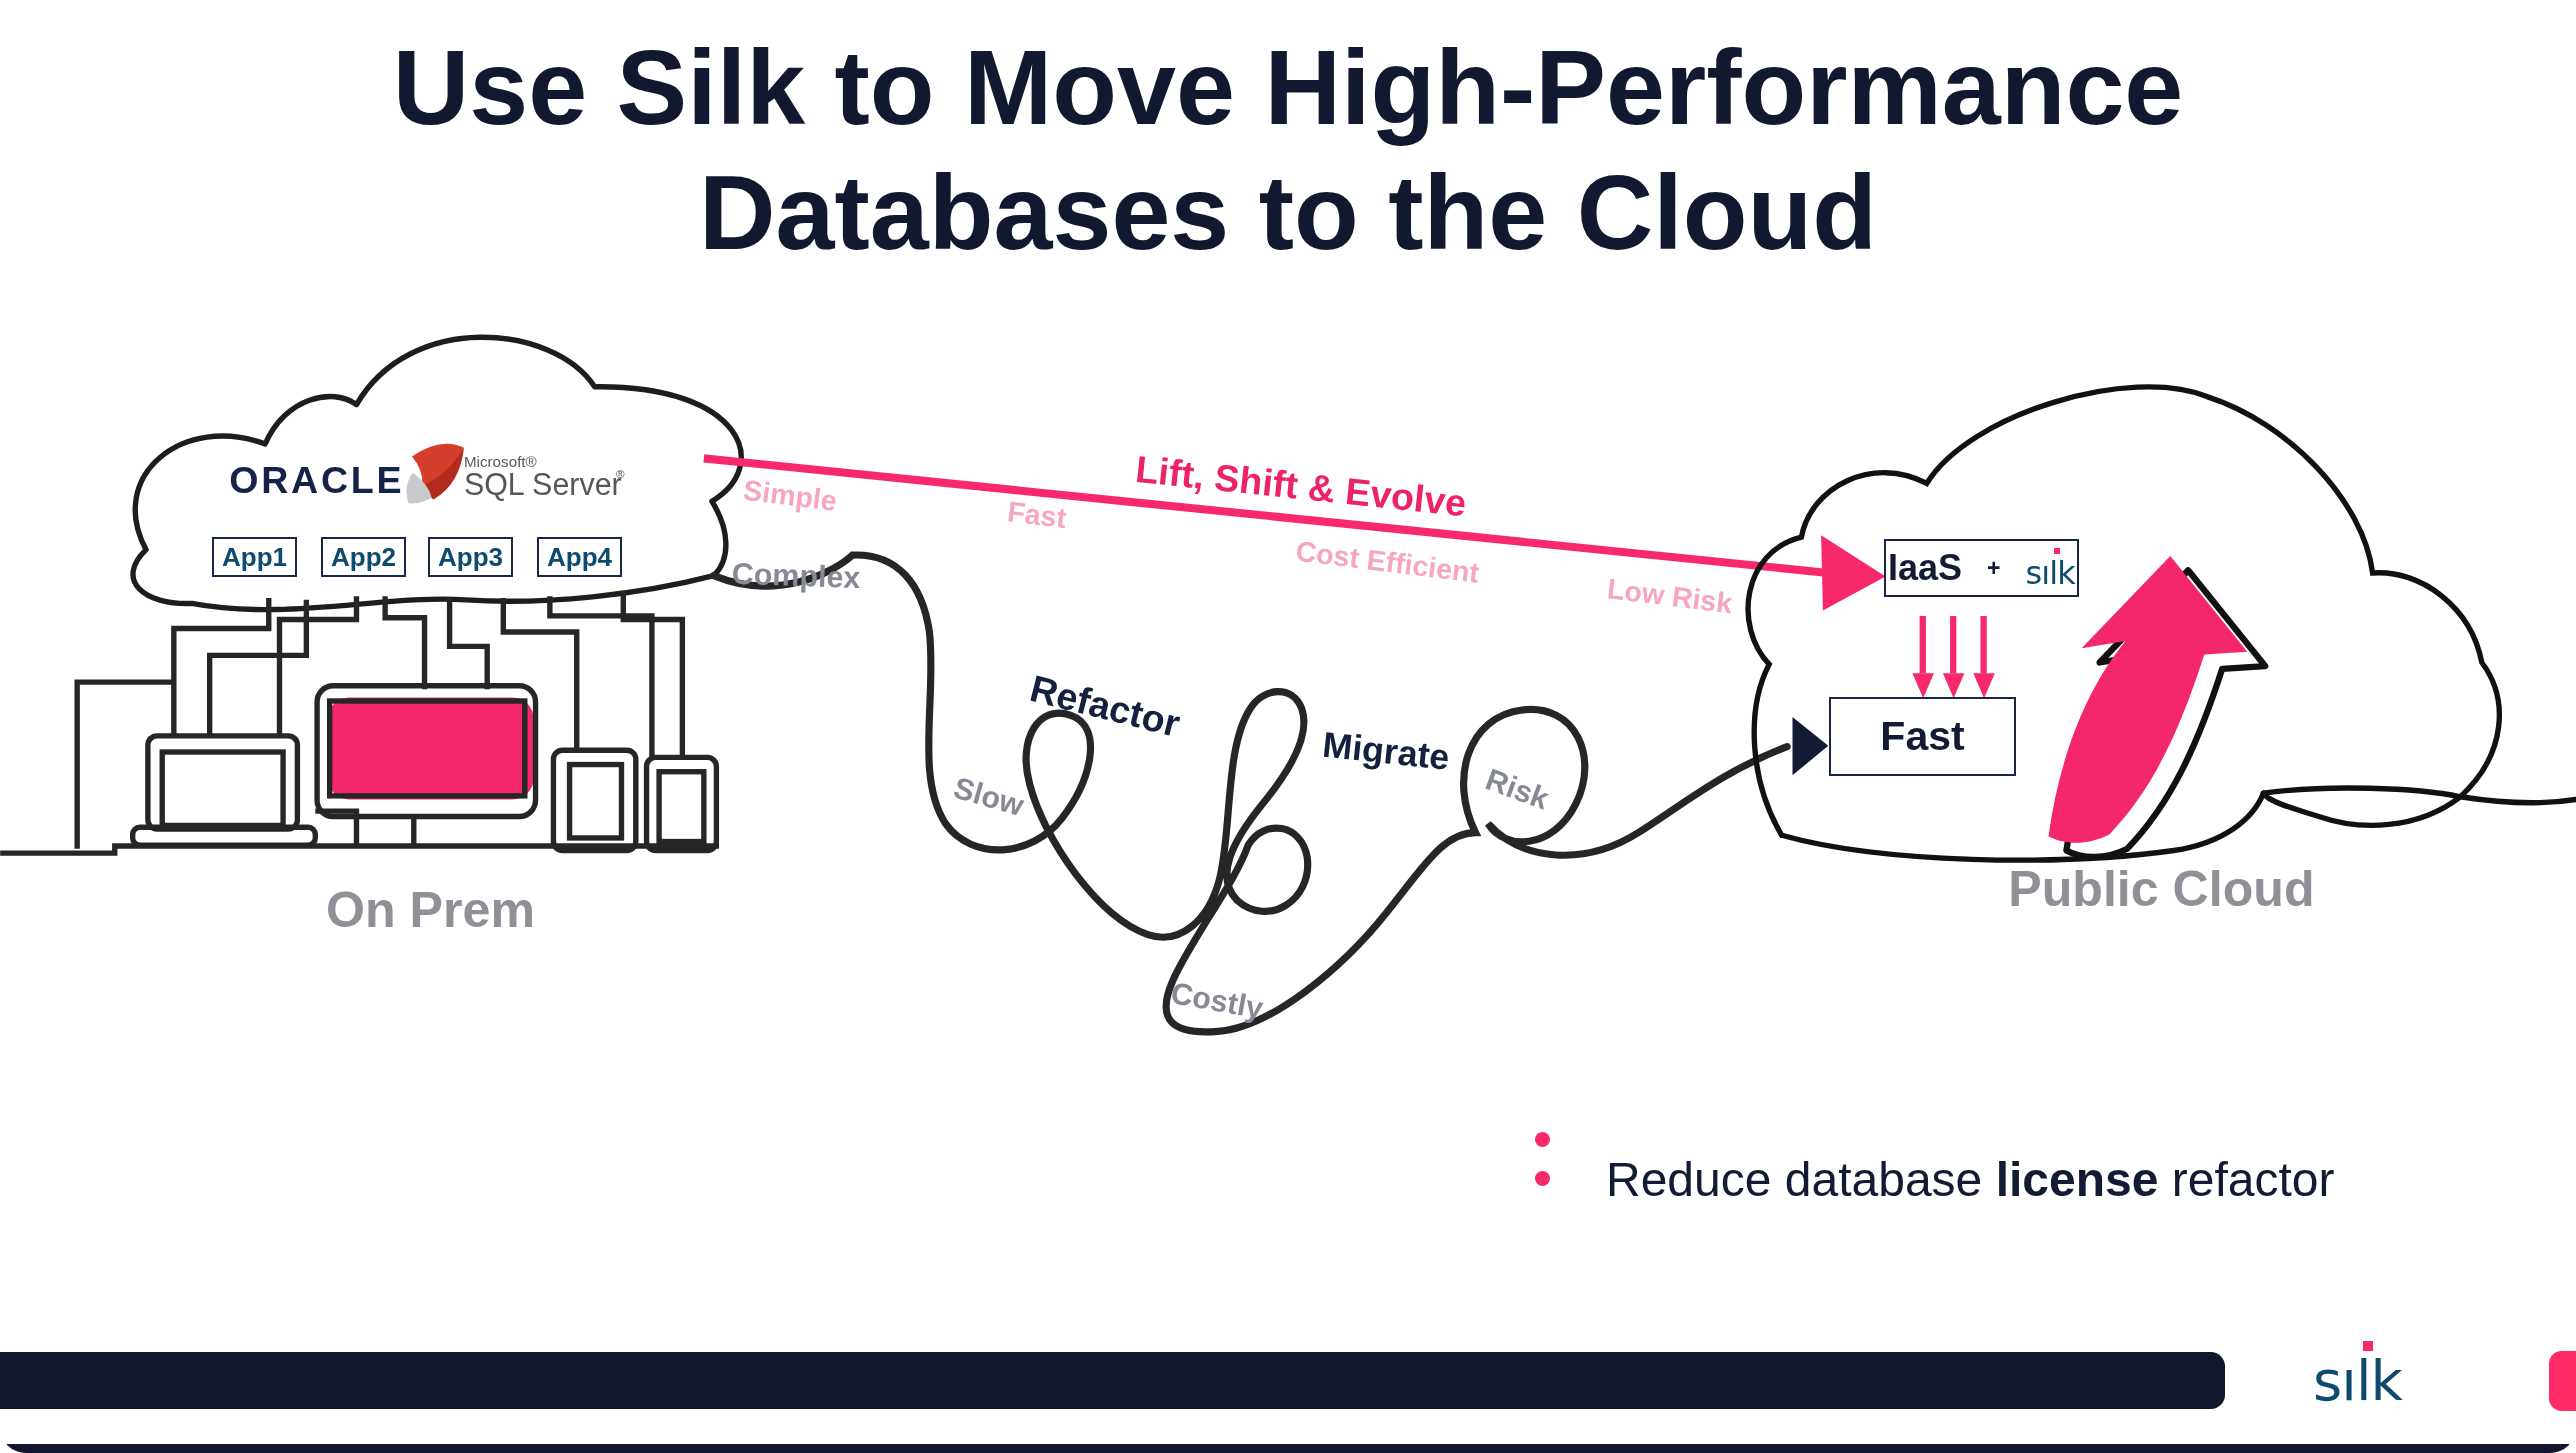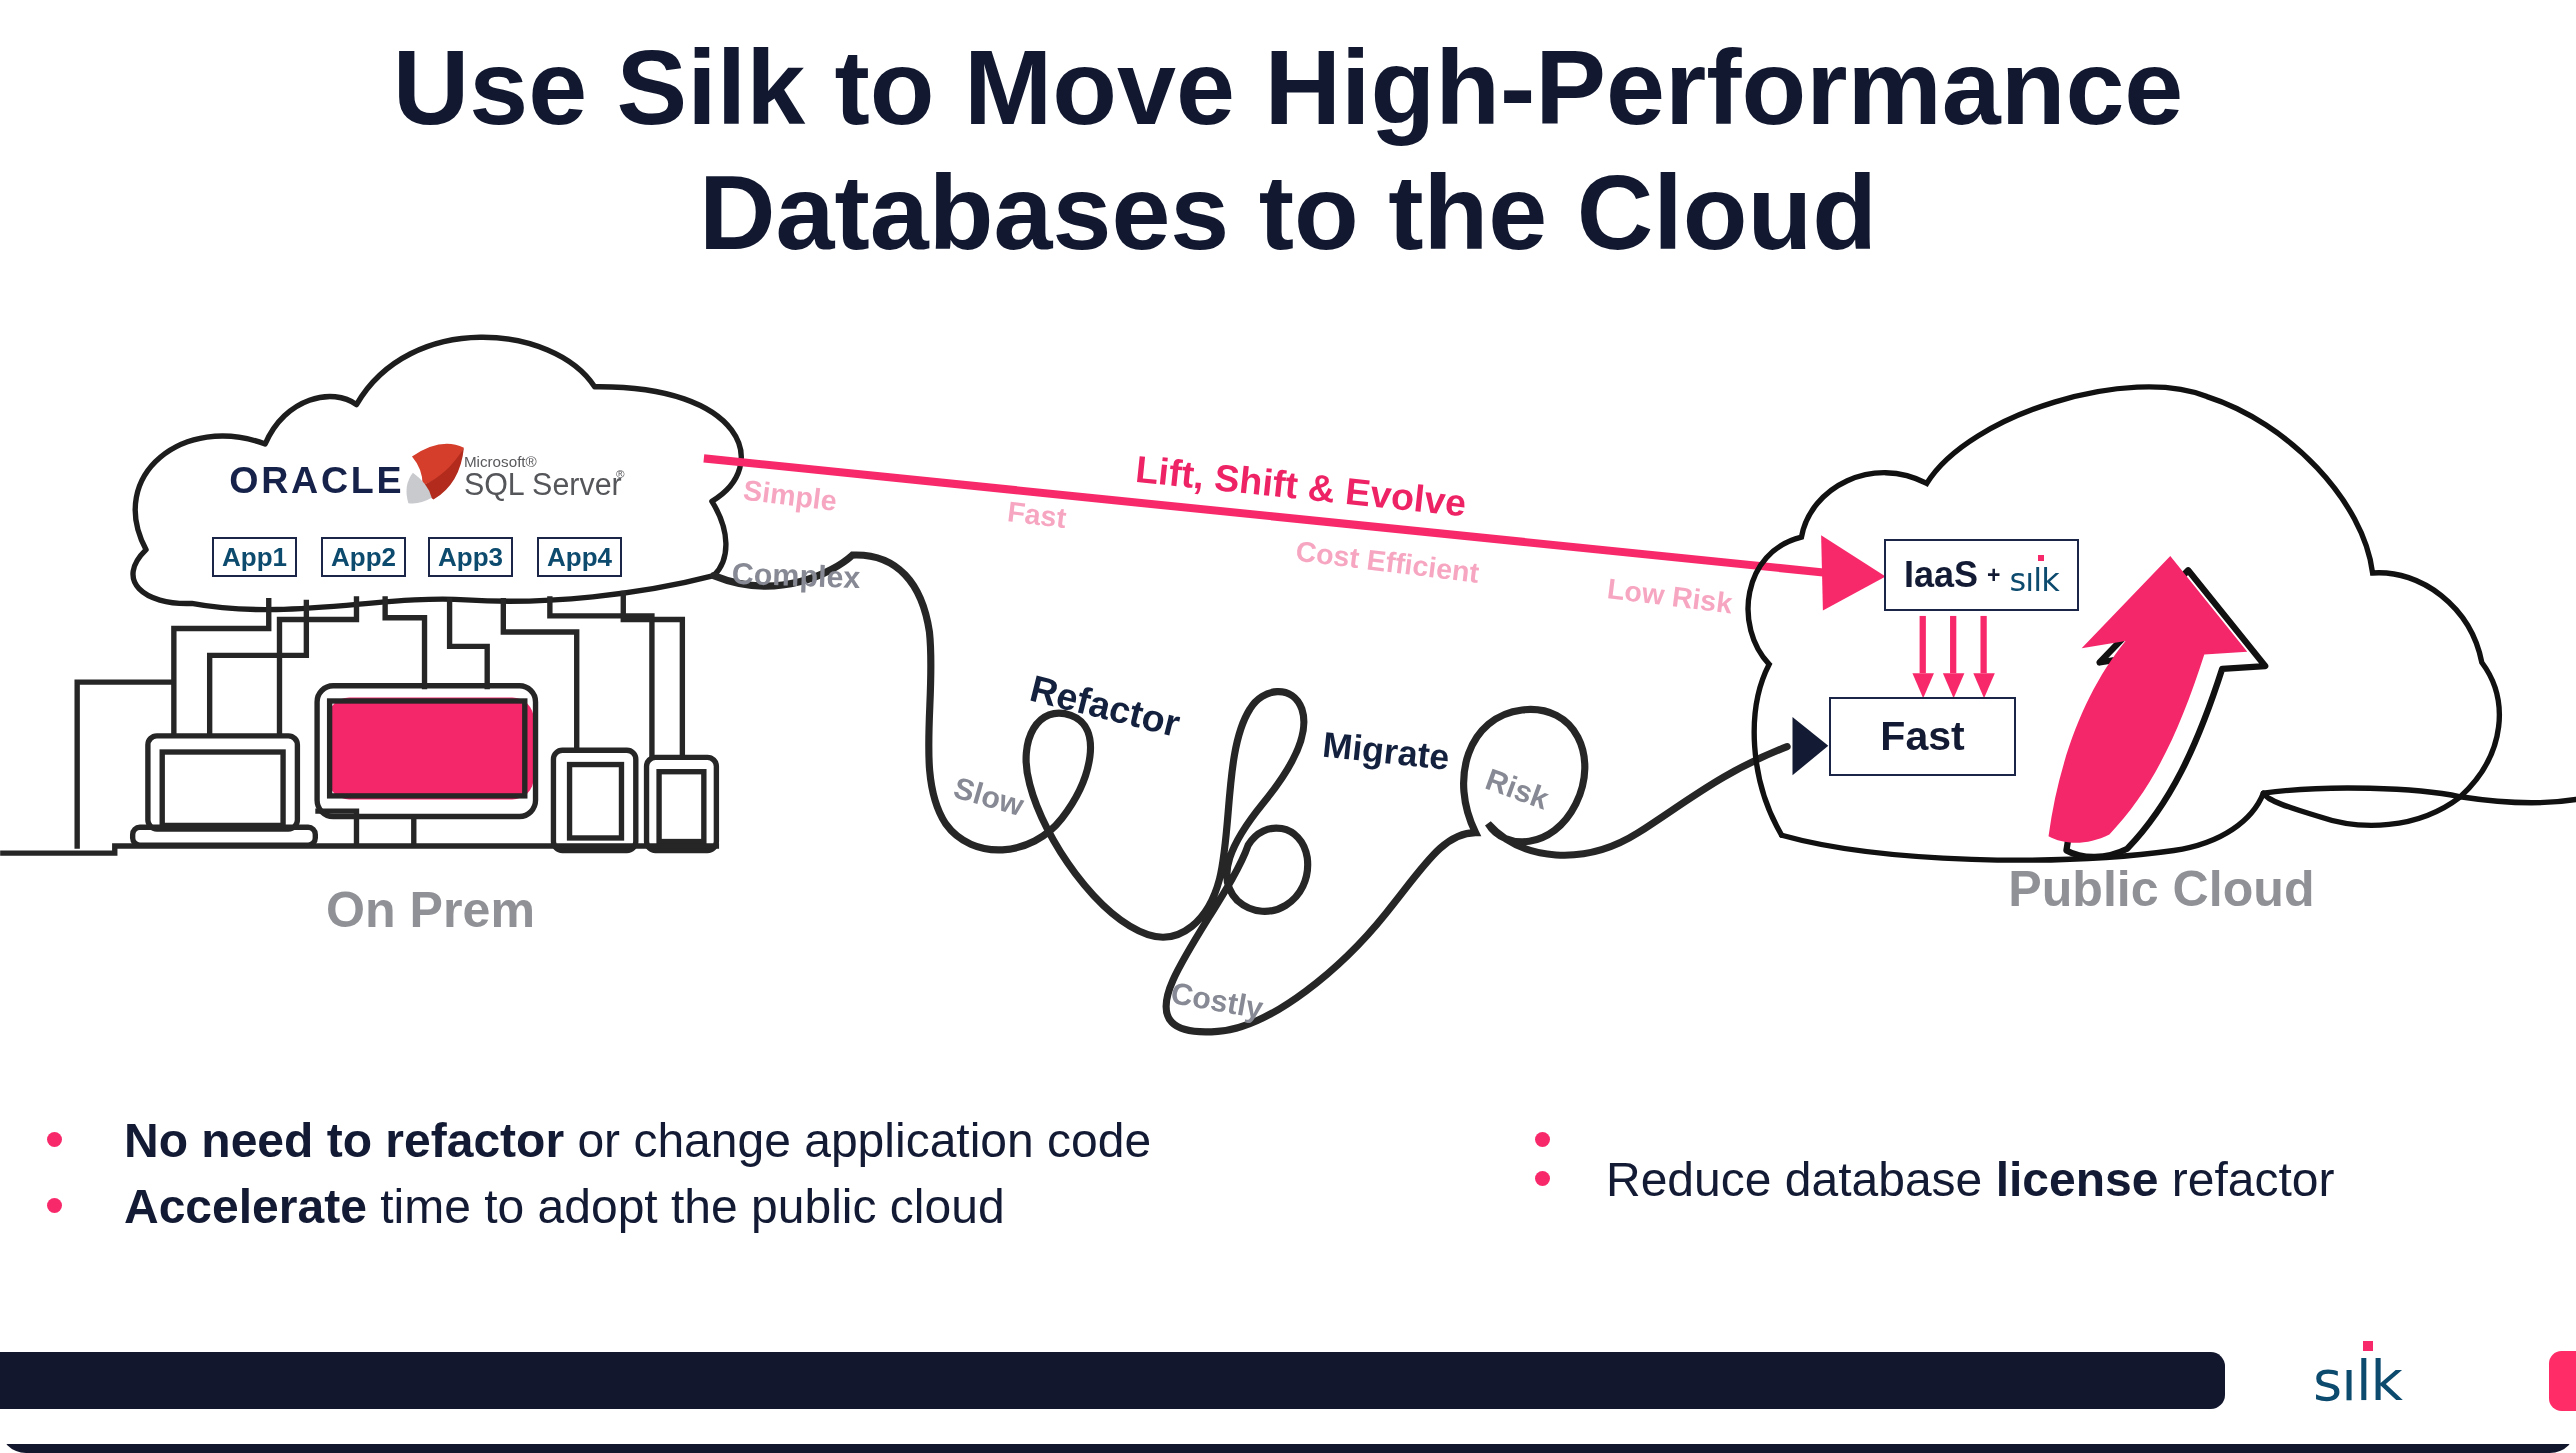--- a/index.html
+++ b/index.html
@@ -14,22 +14,22 @@
   .lbl-gray{fill:#878A94;font-weight:700;}
   .lbl-zone{fill:#8F9197;font-weight:700;font-size:56px;}
   .lbl-navy{fill:#13203E;font-weight:700;}
   .lbl-pink{fill:#EE2366;font-weight:700;}
   .lbl-pale{fill:#F7A6C1;font-weight:700;font-size:32px;}
 
   .app{position:absolute;top:537px;width:85px;height:40px;border:2.7px solid #1B2547;
        background:#fff;display:flex;align-items:center;justify-content:center;
        font-weight:700;font-size:26px;color:#0c4a6e;box-sizing:border-box;}
 
-  .iaas-box{position:absolute;left:1884px;top:539px;width:195px;height:72px;border:2.7px solid #1B2547;
-       background:#fff;display:flex;align-items:center;justify-content:center;gap:9px;box-sizing:border-box;}
+  .iaas-box{position:absolute;left:1884px;top:539px;width:195px;height:58px;border:2.7px solid #1B2547;
+       background:#fff;display:flex;align-items:center;justify-content:center;gap:25px;box-sizing:border-box;}
   .iaas-box .t{font-weight:700;font-size:36px;color:#131A33;}
   .iaas-box .plus{font-weight:600;font-size:23px;color:#131A33;}
   .paas-box{position:absolute;left:1829px;top:697px;width:187px;height:79px;border:2.7px solid #1B2547;
        background:#fff;display:flex;align-items:center;justify-content:center;
        font-weight:700;font-size:41px;color:#131A33;box-sizing:border-box;}
 
   .silk-mark{position:relative;display:inline-block;font-family:"DejaVu Sans",sans-serif;
        font-weight:500;color:#0c4a6e;}
   .silk-mark .sdot{position:absolute;background:#F8296B;}
   .silk-sm{font-size:32px;line-height:1;padding-top:9px;letter-spacing:-0.9px;}
@@ -215,30 +215,20 @@
     <span class="plus">+</span>
     <span class="silk-mark silk-sm">
       <span class="sdot"></span><span>sılk</span>
     </span>
   </div>
 
   <div class="paas-box">
     <span>Fast</span>
   </div>
 
-  <div class="bullets bullets-left">
-    <div class="row">
-      <span class="dot"></span>
-      <span><span></span><b>No need to refactor</b><span> or change application code</span></span>
-    </div>
-    <div class="row">
-      <span class="dot"></span>
-      <span><span></span><b>Accelerate</b><span> time to adopt the public cloud</span></span>
-    </div>
-  </div>
   <div class="bullets bullets-right">
     <div class="row">
       <span class="dot"></span>
     </div>
     <div class="row">
       <span class="dot"></span>
       <span><span>Reduce database </span><b>license</b><span> refactor</span></span>
     </div>
   </div>
 

